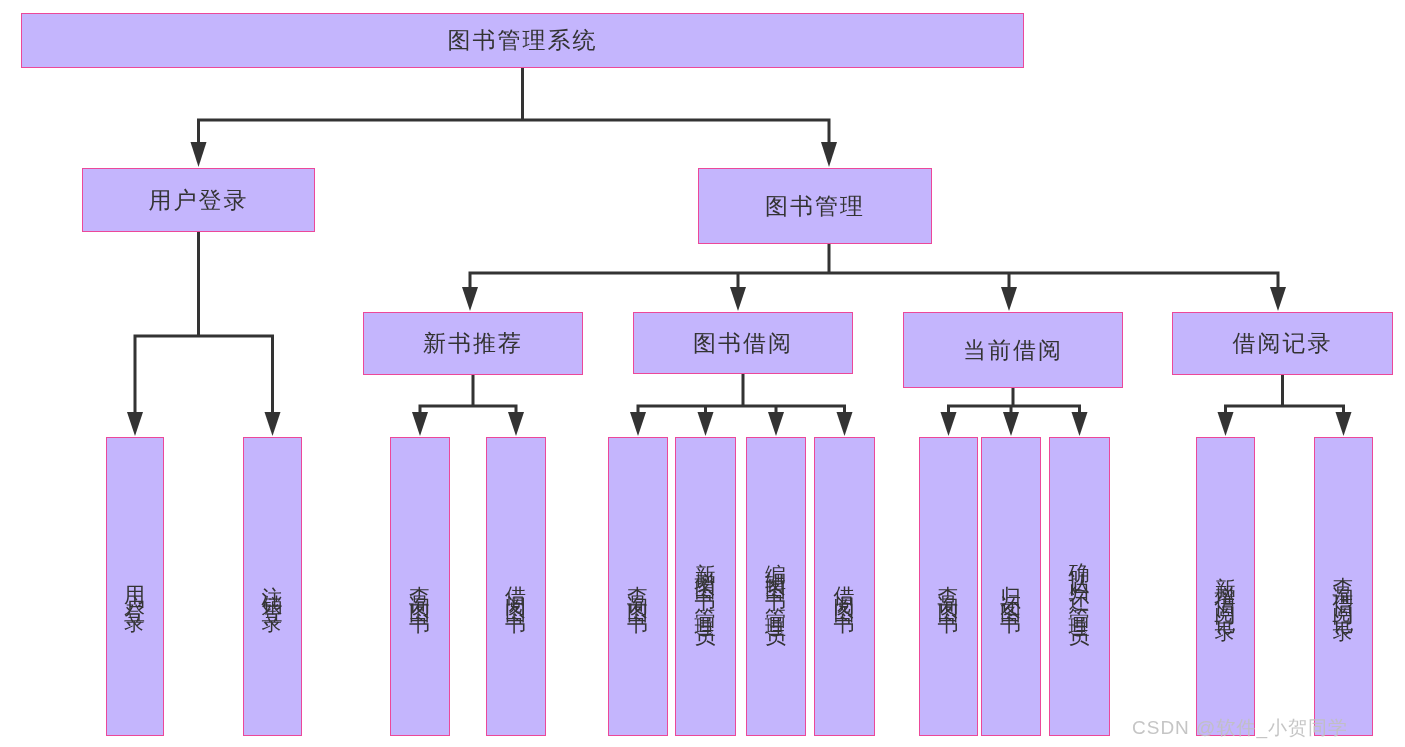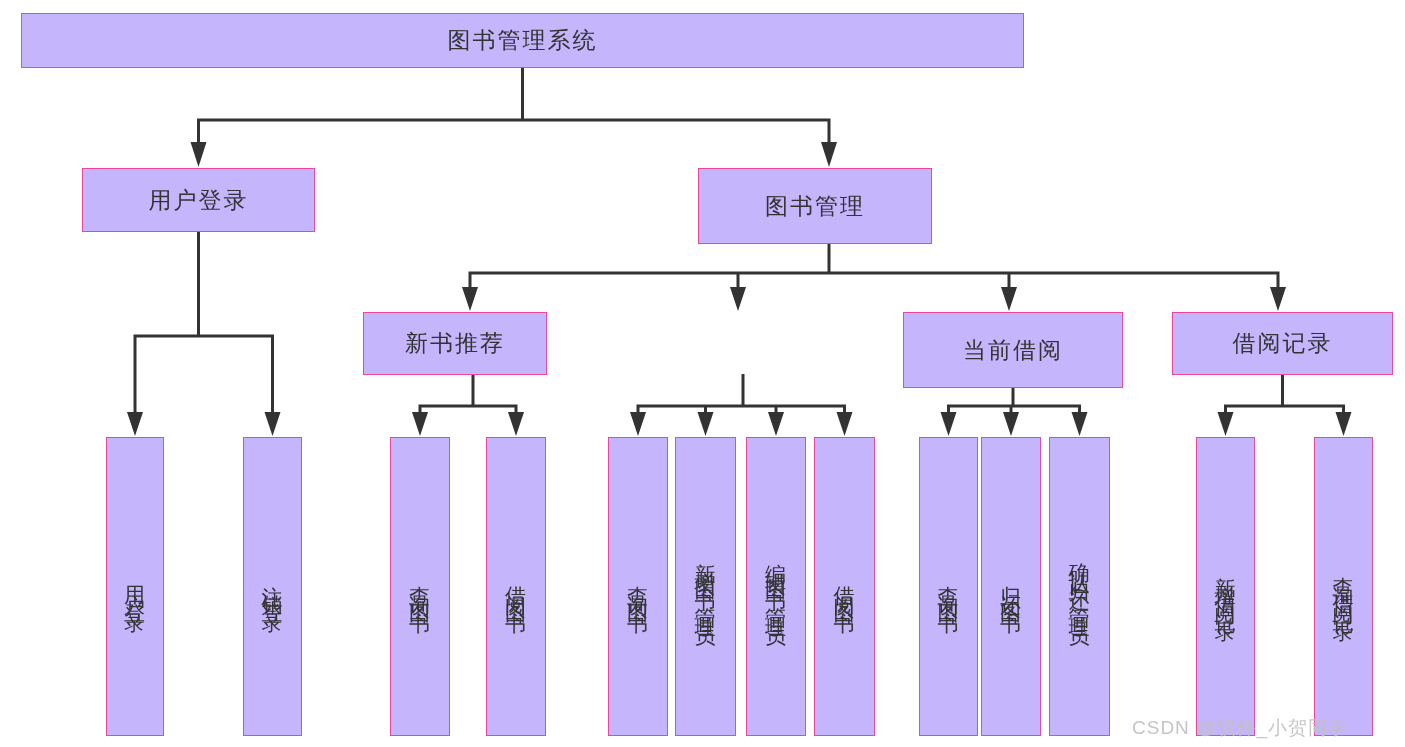--- a/index.html
+++ b/index.html
@@ -28,21 +28,21 @@
     writing-mode: vertical-rl;
     text-orientation: mixed;
     font-size: 21px;
     letter-spacing: 9px;
     line-height: 1;
   }
   
   .n-root { left: 21px;  top: 13px;  width: 1003px; height: 55px; }
   .n-ul   { left: 82px;  top: 168px; width: 233px;  height: 64px; }
   .n-bm   { left: 680px; top: 168px; width: 234px;  height: 76px; margin-left: 18px; }
-  .n-g0   { left: 363px; top: 312px; width: 184px;  height: 63px; }
+  .n-g0   { left: 363px; top: 312px; width: 220px;  height: 63px; }
   .n-g1   { left: 633px; top: 312px; width: 220px;  height: 62px; }
   .n-g2   { left: 903px; top: 312px; width: 220px;  height: 76px; }
   .n-g3   { left: 1172px;top: 312px; width: 221px;  height: 63px; }
   
   .leaf { top: 437px; height: 299px; }
   .n-l1  { left: 106px;  width: 58px; }
   .n-l2  { left: 243px;  width: 59px; }
   .n-l3  { left: 390px;  width: 60px; }
   .n-l4  { left: 486px;  width: 60px; }
   .n-l5  { left: 608px;  width: 60px; }
@@ -108,20 +108,21 @@
       <polygon points="1335.5,412 1351.5,412 1343.5,436"></polygon>
     </g>
   </svg>
 
   <div class="node h-node n-root">图书管理系统</div>
 
   <div class="node h-node n-ul">用户登录</div>
   <div class="node h-node n-bm">图书管理</div>
 
   <div class="node h-node n-g0">新书推荐</div>
+  <div class="node h-node n-g1">图书借阅</div>
   <div class="node h-node n-g2">当前借阅</div>
   <div class="node h-node n-g3">借阅记录</div>
 
   <div class="node v-node leaf n-l1">
     <span>用户登录</span>
   </div>
   <div class="node v-node leaf n-l2">
     <span>注销登录</span>
   </div>
 

